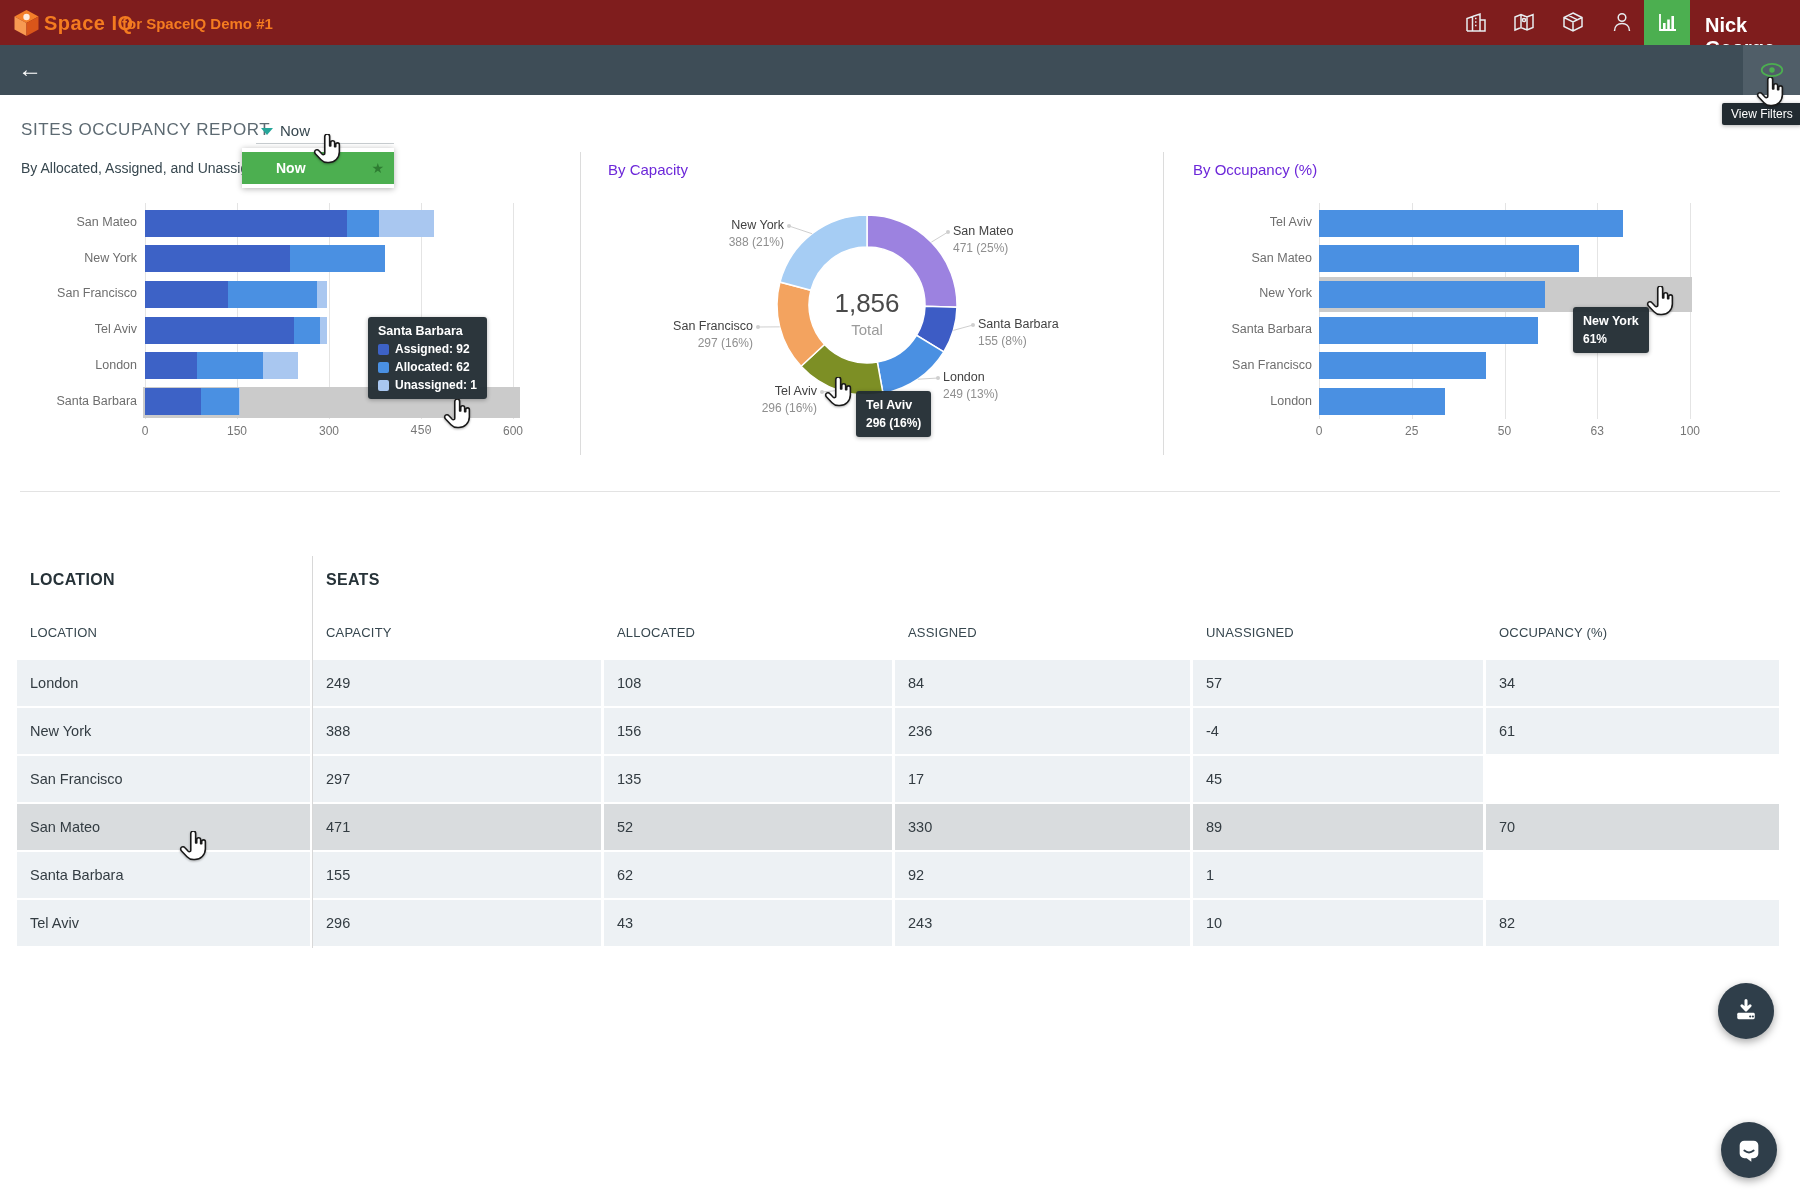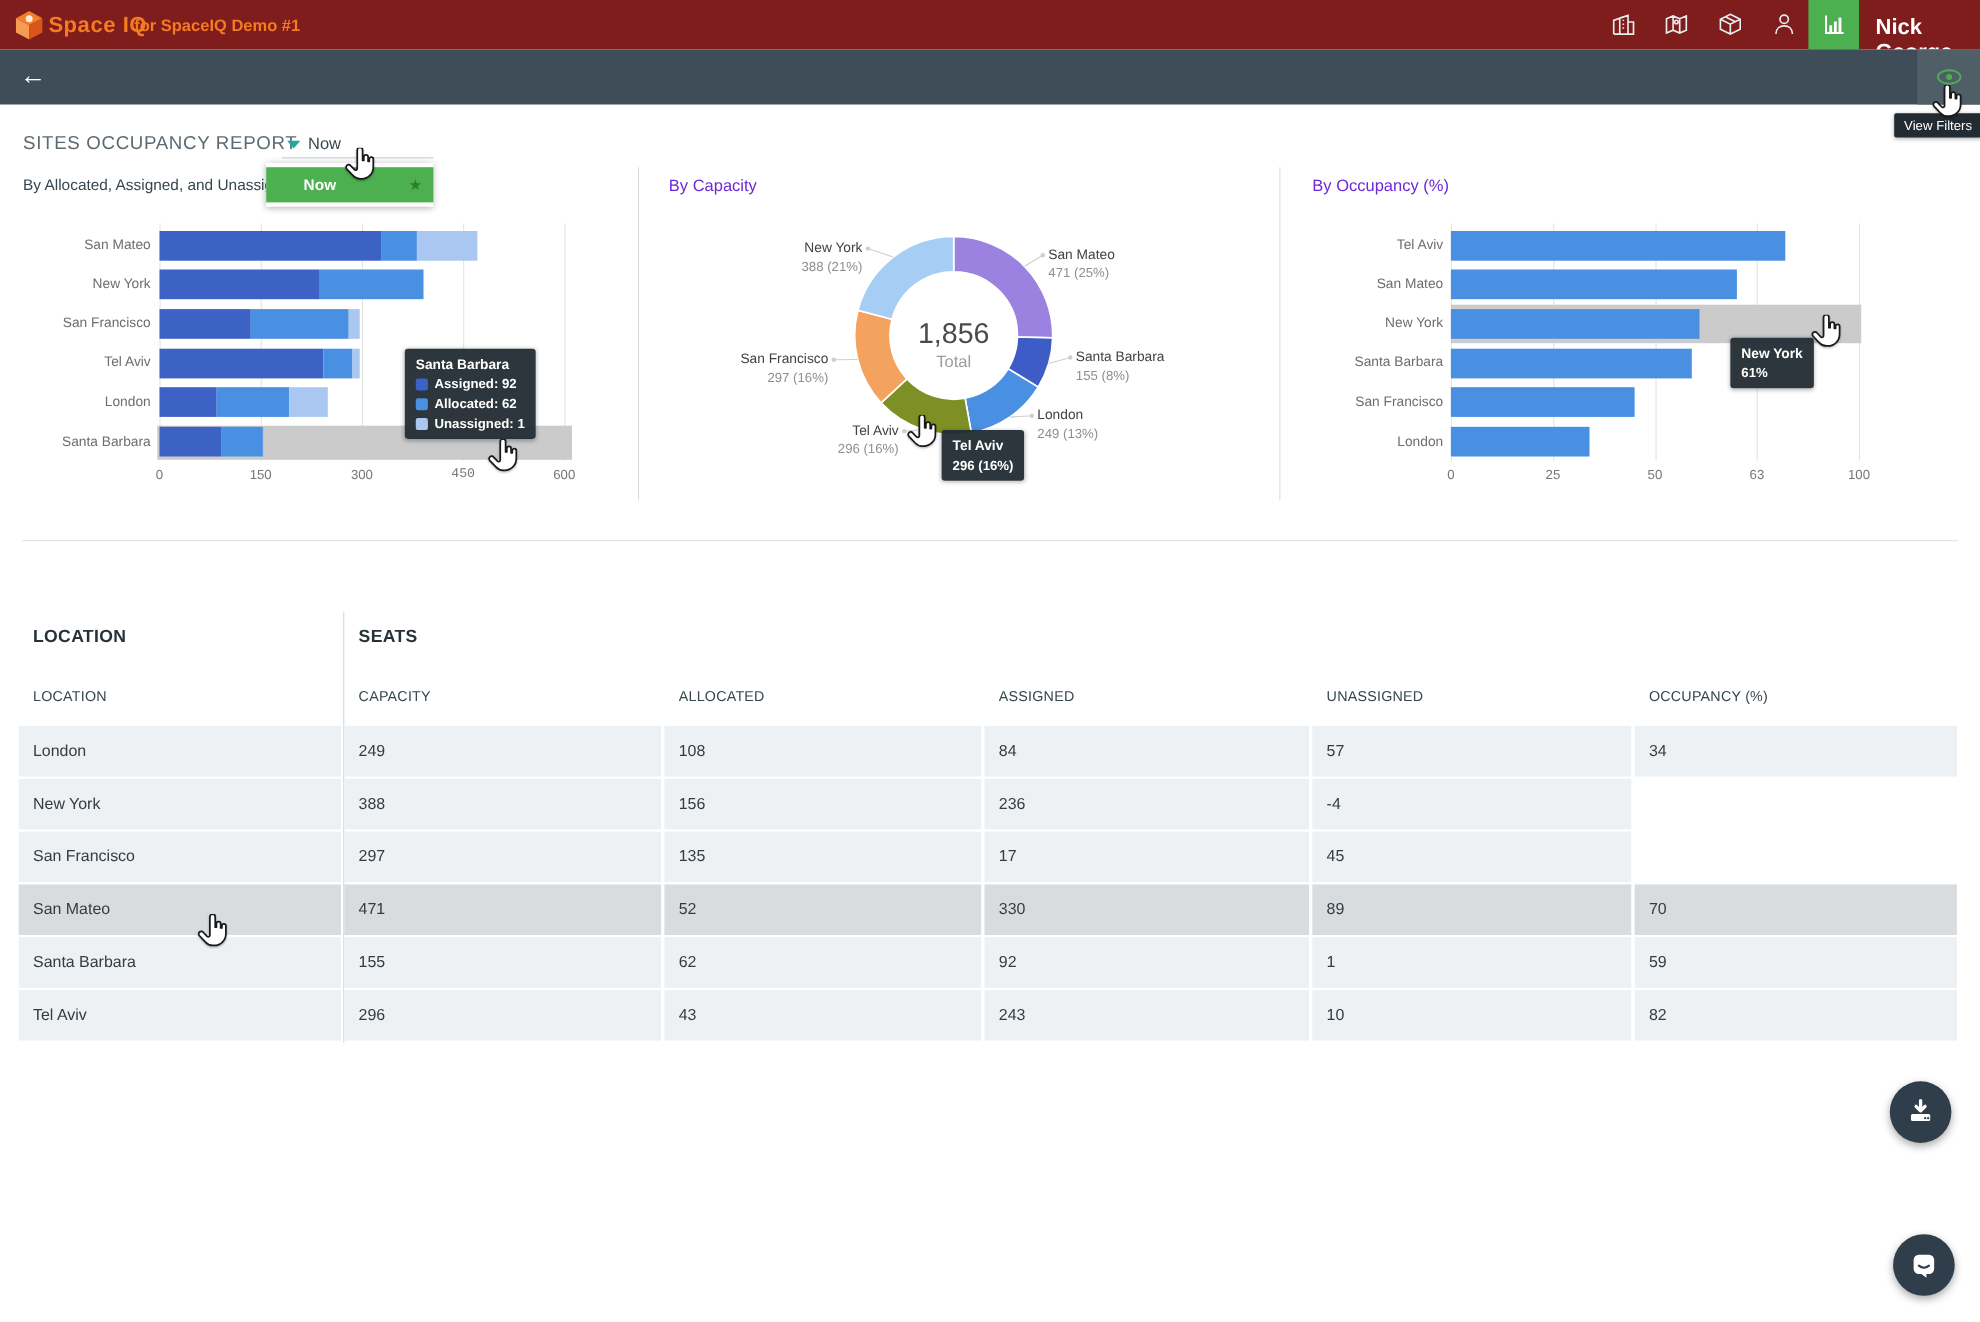--- a/index.html
+++ b/index.html
@@ -270,20 +270,21 @@
       <div class="tcell">84</div>
       <div class="tcell">57</div>
       <div class="tcell">34</div>
     </div>
     <div class="trow">
       <div class="tcell">New York</div>
       <div class="tcell">388</div>
       <div class="tcell">156</div>
       <div class="tcell">236</div>
       <div class="tcell">-4</div>
+      <div class="tcell">61</div>
     </div>
     <div class="trow">
       <div class="tcell">San Francisco</div>
       <div class="tcell">297</div>
       <div class="tcell">135</div>
       <div class="tcell">17</div>
       <div class="tcell">45</div>
     </div>
     <div class="trow hl">
       <div class="tcell">San Mateo</div>
@@ -292,21 +293,20 @@
       <div class="tcell">330</div>
       <div class="tcell">89</div>
       <div class="tcell">70</div>
     </div>
     <div class="trow">
       <div class="tcell">Santa Barbara</div>
       <div class="tcell">155</div>
       <div class="tcell">62</div>
       <div class="tcell">92</div>
       <div class="tcell">1</div>
-      <div class="tcell">59</div>
     </div>
     <div class="trow">
       <div class="tcell">Tel Aviv</div>
       <div class="tcell">296</div>
       <div class="tcell">43</div>
       <div class="tcell">243</div>
       <div class="tcell">10</div>
       <div class="tcell">82</div>
     </div>
   </div>

